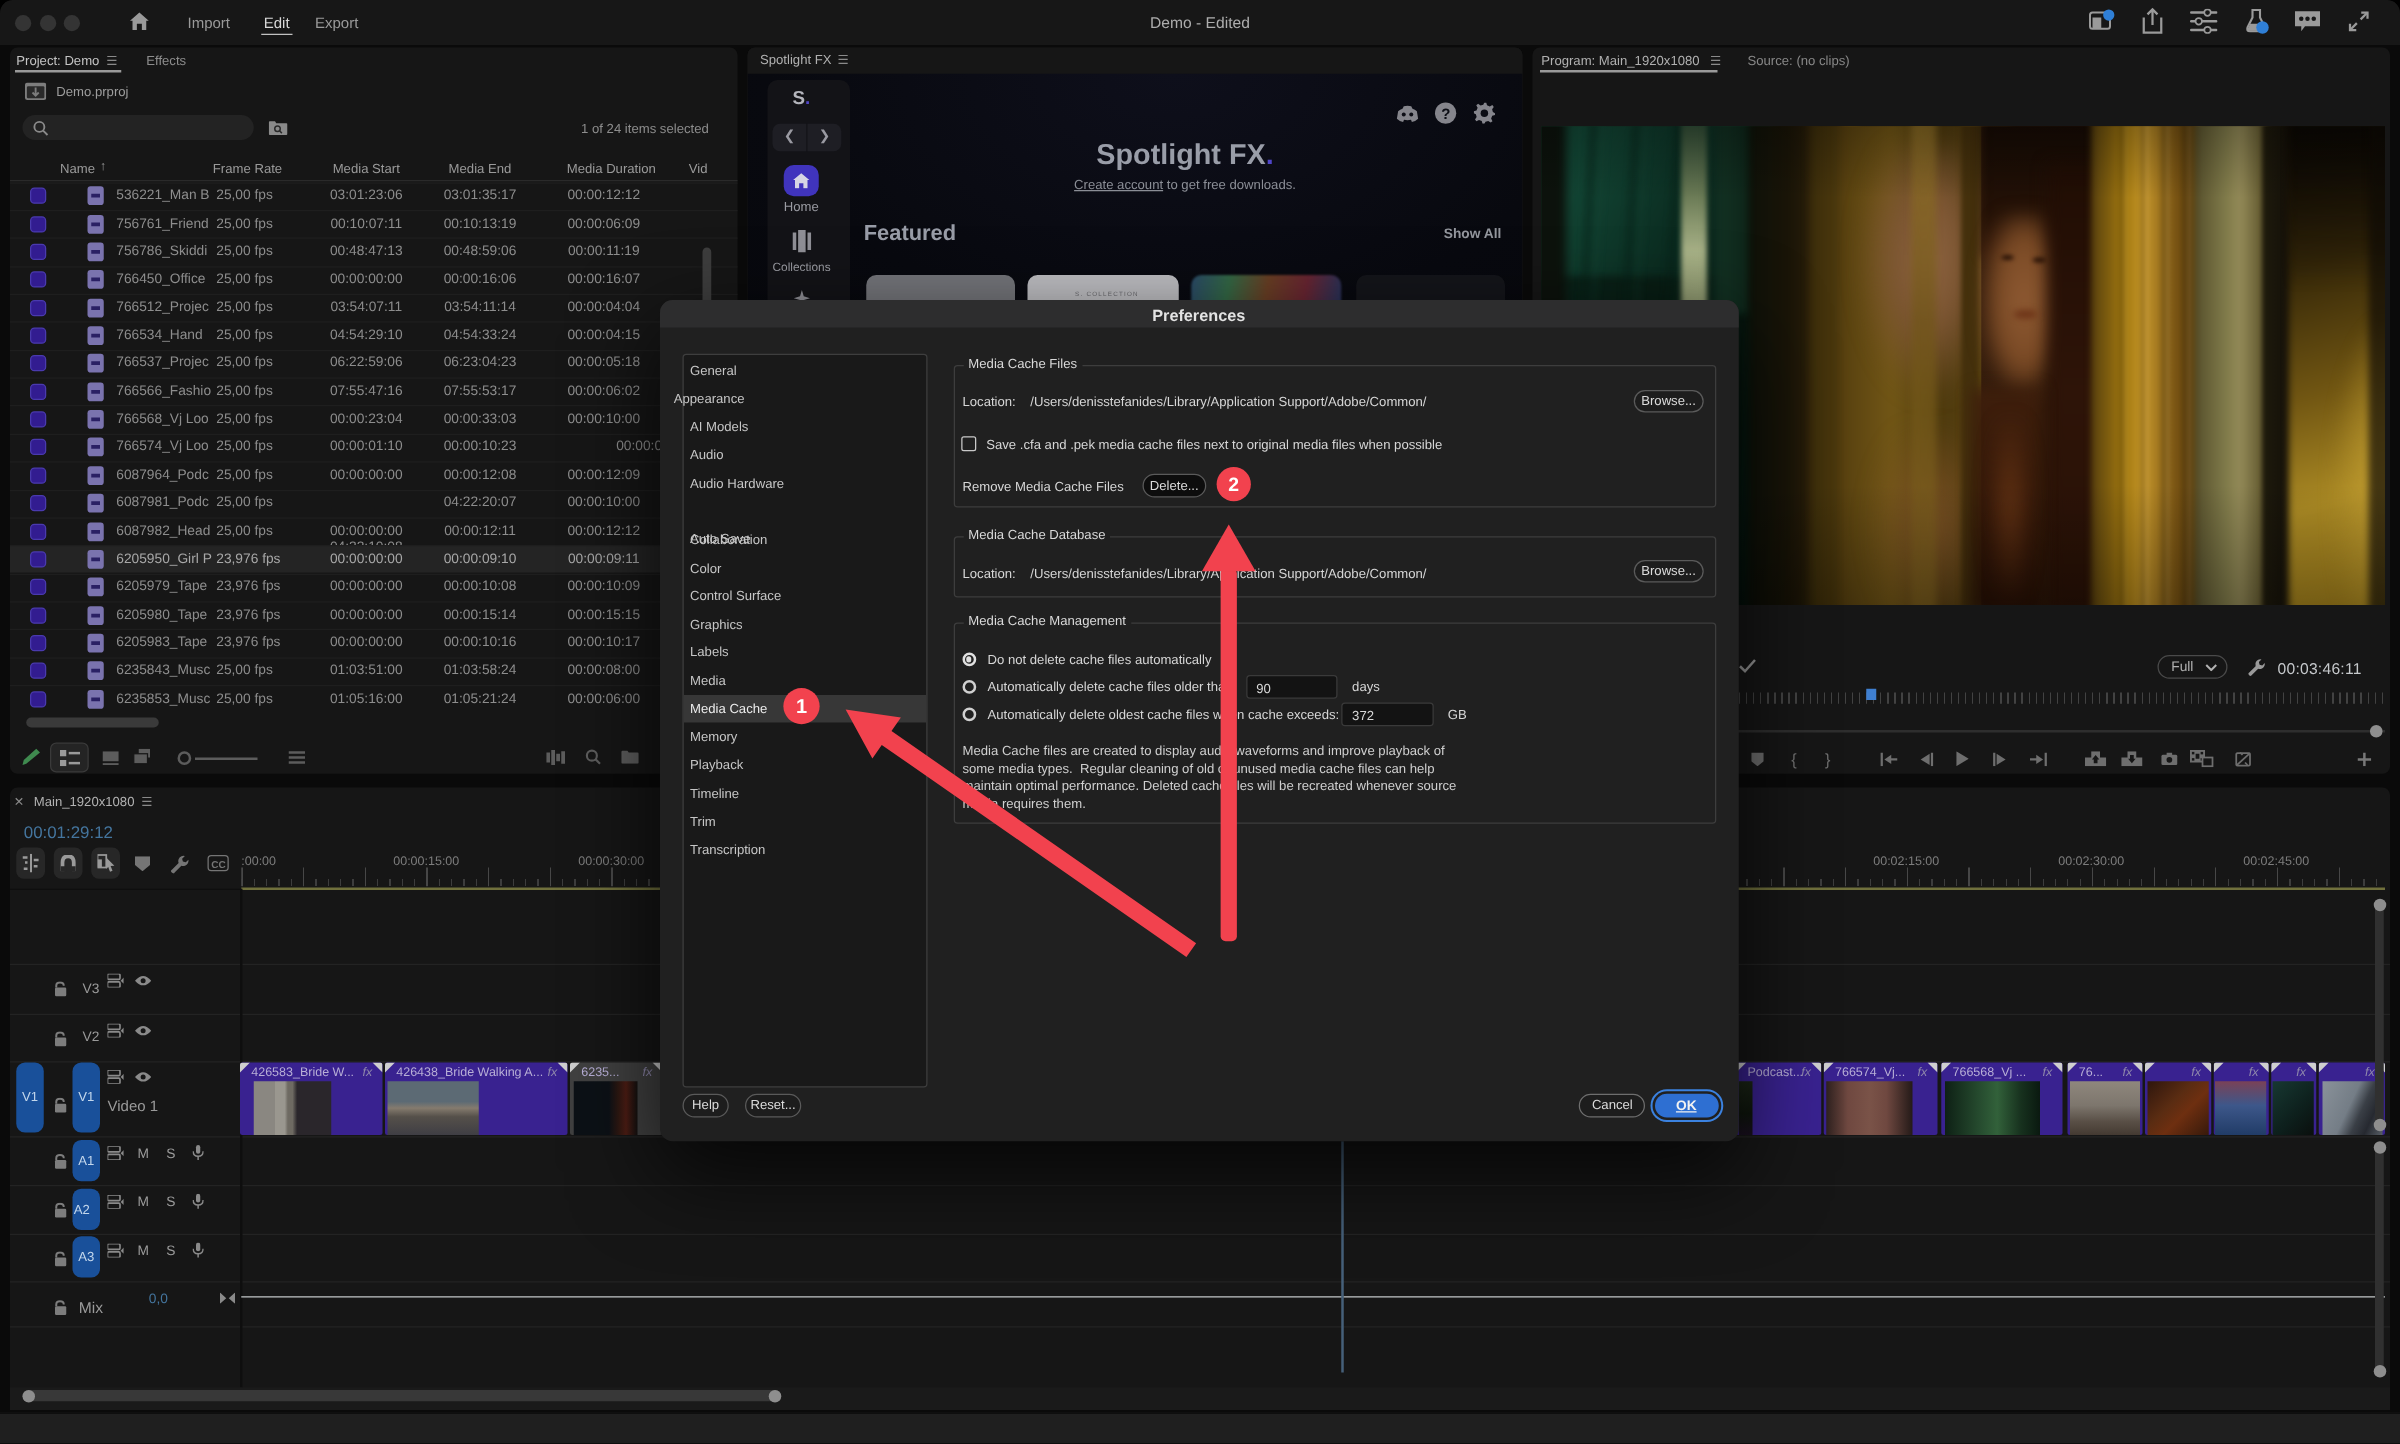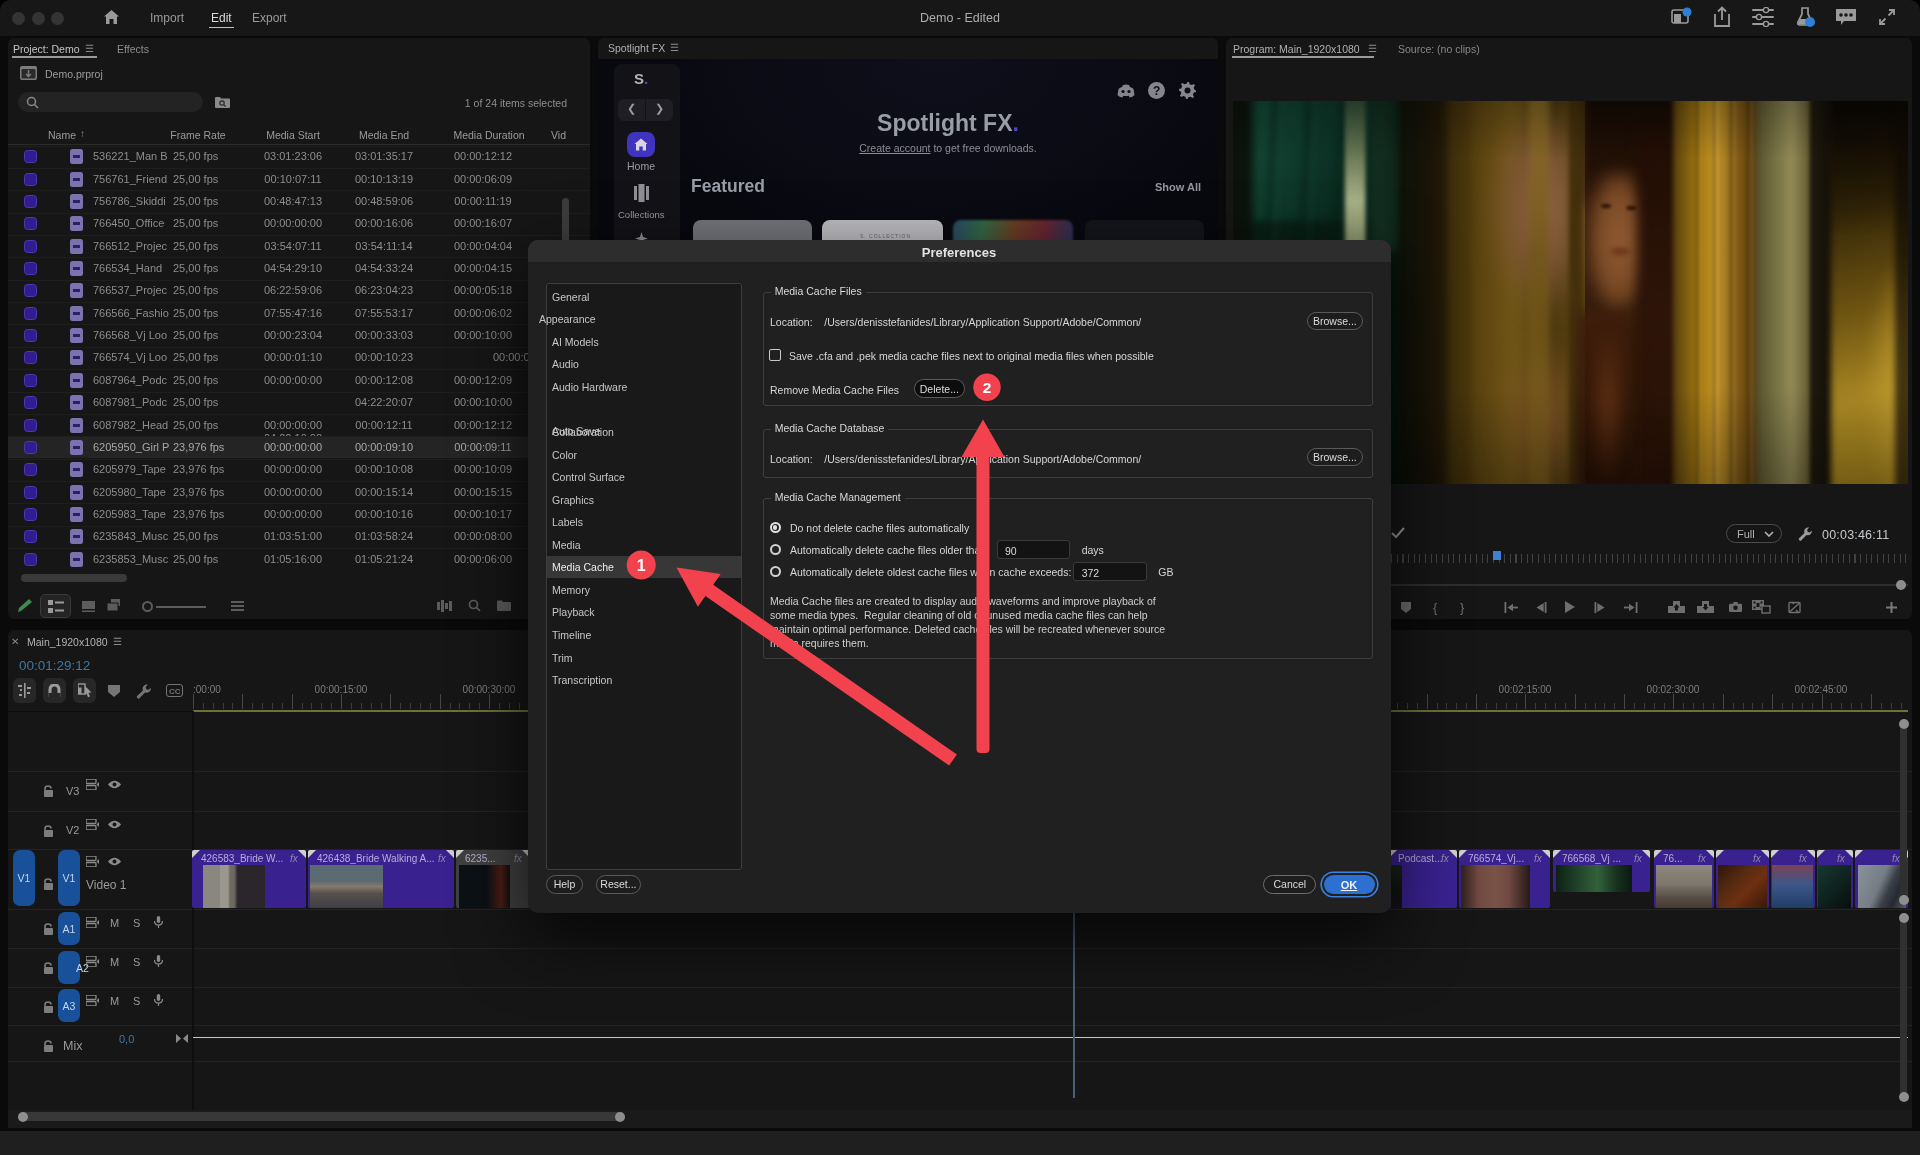--- a/index.html
+++ b/index.html
@@ -574,21 +574,21 @@
       <path d="M10.5 5.5 L13 3 L13 8 Z" fill="#8a8a8a"></path>
     </svg>
     <div class="txt" style="left:110px;top:917px;font-size:11px;color:#9a9a9a;">M</div>
     <div class="txt" style="left:133px;top:917px;font-size:11px;color:#9a9a9a;">S</div>
     <svg class="ab" style="left:154px;top:915.7px" width="9" height="13" viewBox="0 0 9 13">
       <rect x="2.8" y="0" width="3.4" height="7" rx="1.7" fill="#8a8a8a"></rect>
       <path d="M0.5 5 Q0.5 9 4.5 9 Q8.5 9 8.5 5" fill="none" stroke="#8a8a8a" stroke-width="1.2"></path>
       <line x1="4.5" y1="9" x2="4.5" y2="12" stroke="#8a8a8a" stroke-width="1.2"></line>
     </svg>
     <div class="ab" style="left:58px;top:951px;width:22px;height:33px;background:#19509a;border-radius:7px;"></div>
-    <div class="txt" style="left:76px;top:962px;font-size:10.5px;color:#c3d7ec;">A2</div>
+    <div class="txt" style="left:59px;top:962px;font-size:10.5px;color:#c3d7ec;">A2</div>
     <svg class="ab" style="left:43px;top:961.9px" width="11" height="13" viewBox="0 0 11 13">
       <path d="M2 5 L2 3.5 Q2 1 5 1 Q8 1 8 3.5" fill="none" stroke="#7d7d7d" stroke-width="1.6"></path>
       <rect x="1" y="5" width="9" height="7" rx="1" fill="#7d7d7d"></rect>
     </svg>
     <svg class="ab" style="left:86px;top:955.9px" width="13" height="11" viewBox="0 0 13 11">
       <rect x="0" y="0" width="10" height="4.5" rx="1" fill="none" stroke="#8a8a8a" stroke-width="1.3"></rect>
       <rect x="0" y="6.5" width="10" height="4.5" rx="1" fill="none" stroke="#8a8a8a" stroke-width="1.3"></rect>
       <path d="M10.5 5.5 L13 3 L13 8 Z" fill="#8a8a8a"></path>
     </svg>
     <div class="txt" style="left:110px;top:956px;font-size:11px;color:#9a9a9a;">M</div>
@@ -654,21 +654,21 @@
       <div class="ab" style="left:0;top:0;width:0;height:0;border-top:8px solid #cfcfcf;border-right:8px solid transparent;"></div>
       <div class="ab" style="left:60px;top:0;width:0;height:0;border-top:8px solid #cfcfcf;border-left:8px solid transparent;"></div>
     </div>
 <div class="ab" style="left:1459px;top:850px;width:91px;height:58px;background:#392290;border-radius:2px;overflow:hidden;">
       <div class="txt" style="left:9px;top:3px;font-size:10px;color:#b7aed6;">766574_Vj...</div>
       <div class="txt" style="left:75px;top:3px;font-size:10px;font-style:italic;color:#8f88ac;">fx</div>
       <div class="ab" style="left:2px;top:15px;width:69px;height:43px;background:linear-gradient(90deg,#2e211f 0%,#6f4840 25%,#7a5348 50%,#6f4840 70%,#241a18 100%);"></div>
       <div class="ab" style="left:0;top:0;width:0;height:0;border-top:8px solid #cfcfcf;border-right:8px solid transparent;"></div>
       <div class="ab" style="left:83px;top:0;width:0;height:0;border-top:8px solid #cfcfcf;border-left:8px solid transparent;"></div>
     </div>
-<div class="ab" style="left:1553px;top:850px;width:97px;height:42px;background:#392290;border-radius:2px;overflow:hidden;">
+<div class="ab" style="left:1553px;top:850px;width:97px;height:58px;background:#392290;border-radius:2px;overflow:hidden;">
       <div class="txt" style="left:9px;top:3px;font-size:10px;color:#b7aed6;">766568_Vj ...</div>
       <div class="txt" style="left:81px;top:3px;font-size:10px;font-style:italic;color:#8f88ac;">fx</div>
       <div class="ab" style="left:3px;top:15px;width:76px;height:43px;background:linear-gradient(90deg,#0e2015 0%,#254a2e 35%,#32613a 55%,#17311e 80%,#0a1910 100%);"></div>
       <div class="ab" style="left:0;top:0;width:0;height:0;border-top:8px solid #cfcfcf;border-right:8px solid transparent;"></div>
       <div class="ab" style="left:89px;top:0;width:0;height:0;border-top:8px solid #cfcfcf;border-left:8px solid transparent;"></div>
     </div>
 <div class="ab" style="left:1654px;top:850px;width:60px;height:58px;background:#392290;border-radius:2px;overflow:hidden;">
       <div class="txt" style="left:9px;top:3px;font-size:10px;color:#b7aed6;">76...</div>
       <div class="txt" style="left:44px;top:3px;font-size:10px;font-style:italic;color:#8f88ac;">fx</div>
       <div class="ab" style="left:2px;top:15px;width:56px;height:43px;background:linear-gradient(180deg,#8f877d 0%,#7d766d 45%,#594f46 75%,#443a32 100%);"></div>

